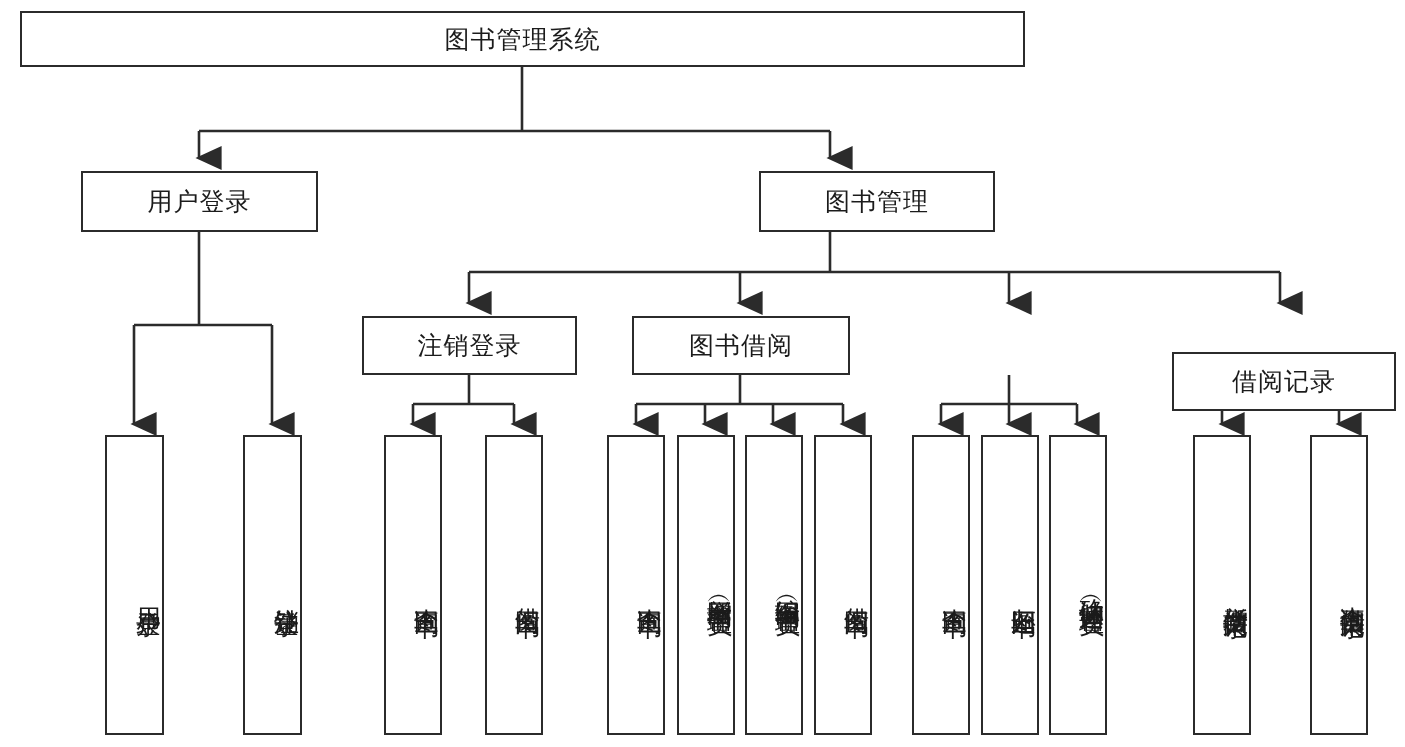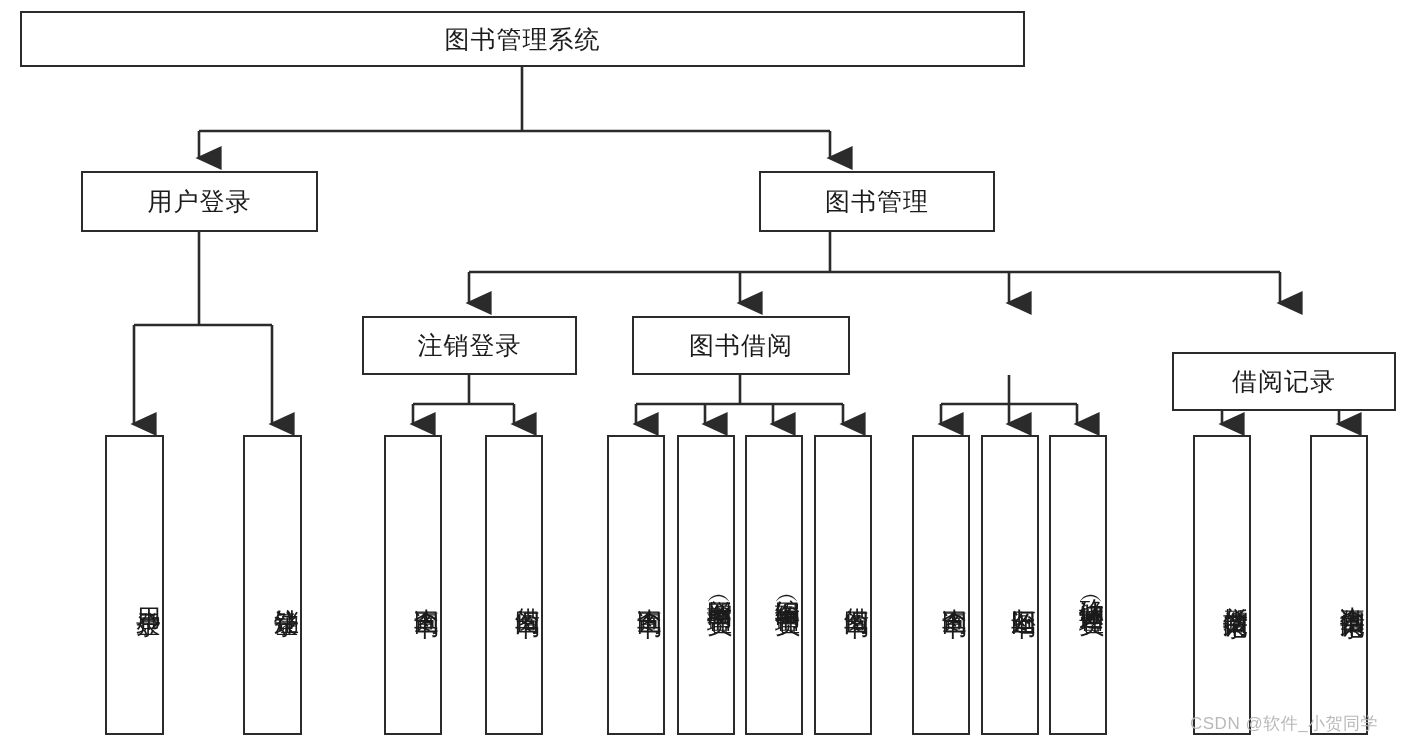--- a/index.html
+++ b/index.html
@@ -119,15 +119,14 @@
   <div class="node v topalign" style="left:745px;top:435px;width:58px;height:300px;">编辑图书（管理员）</div>
   <div class="node v" style="left:814px;top:435px;width:58px;height:300px;">借阅图书</div>
 
   <div class="node v" style="left:912px;top:435px;width:58px;height:300px;">查询图书</div>
   <div class="node v" style="left:981px;top:435px;width:58px;height:300px;">归还图书</div>
   <div class="node v topalign" style="left:1049px;top:435px;width:58px;height:300px;">确认归还（管理员）</div>
 
   <div class="node v" style="left:1193px;top:435px;width:58px;height:300px;">新增借阅记录</div>
   <div class="node v" style="left:1310px;top:435px;width:58px;height:300px;">查询借阅记录</div>
 
-  <div class="watermark">CSDN @软件_小贺同学</div>
 
 </div>
 
 </body></html>

